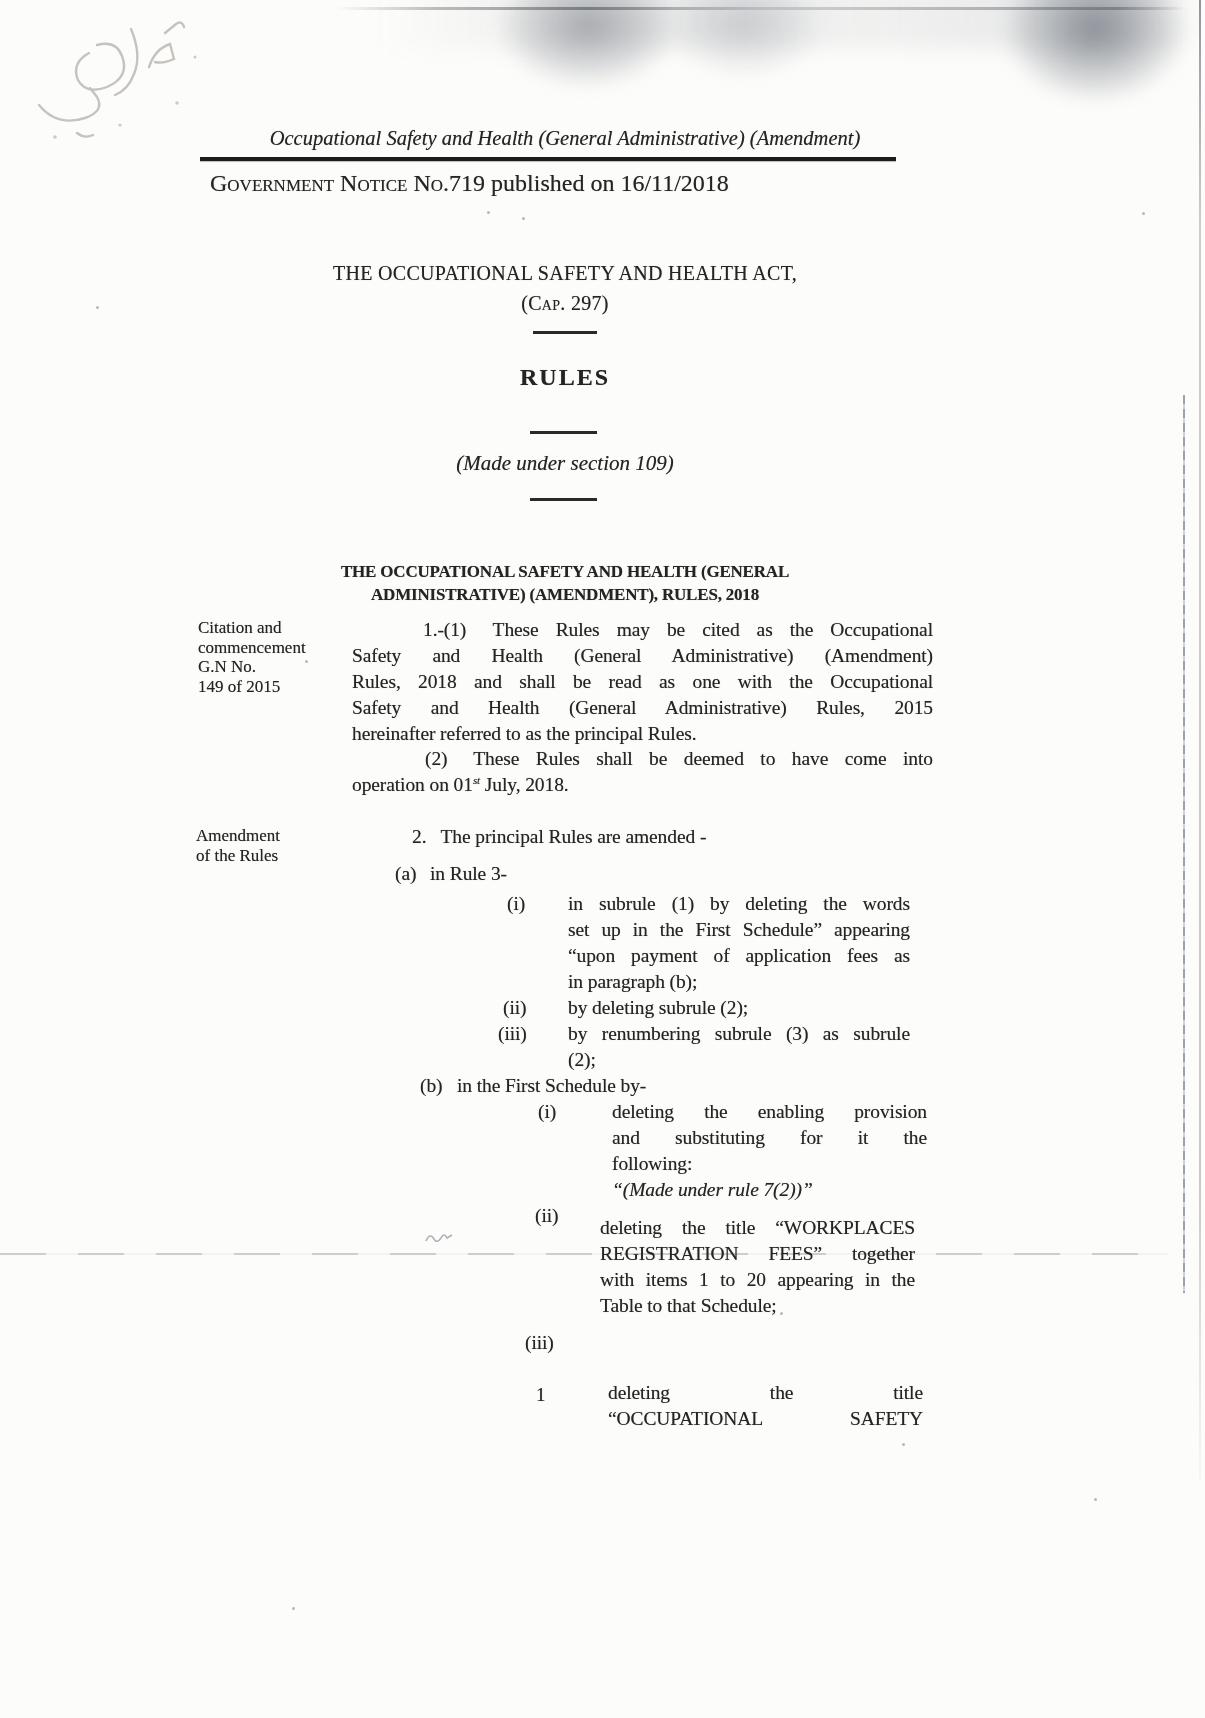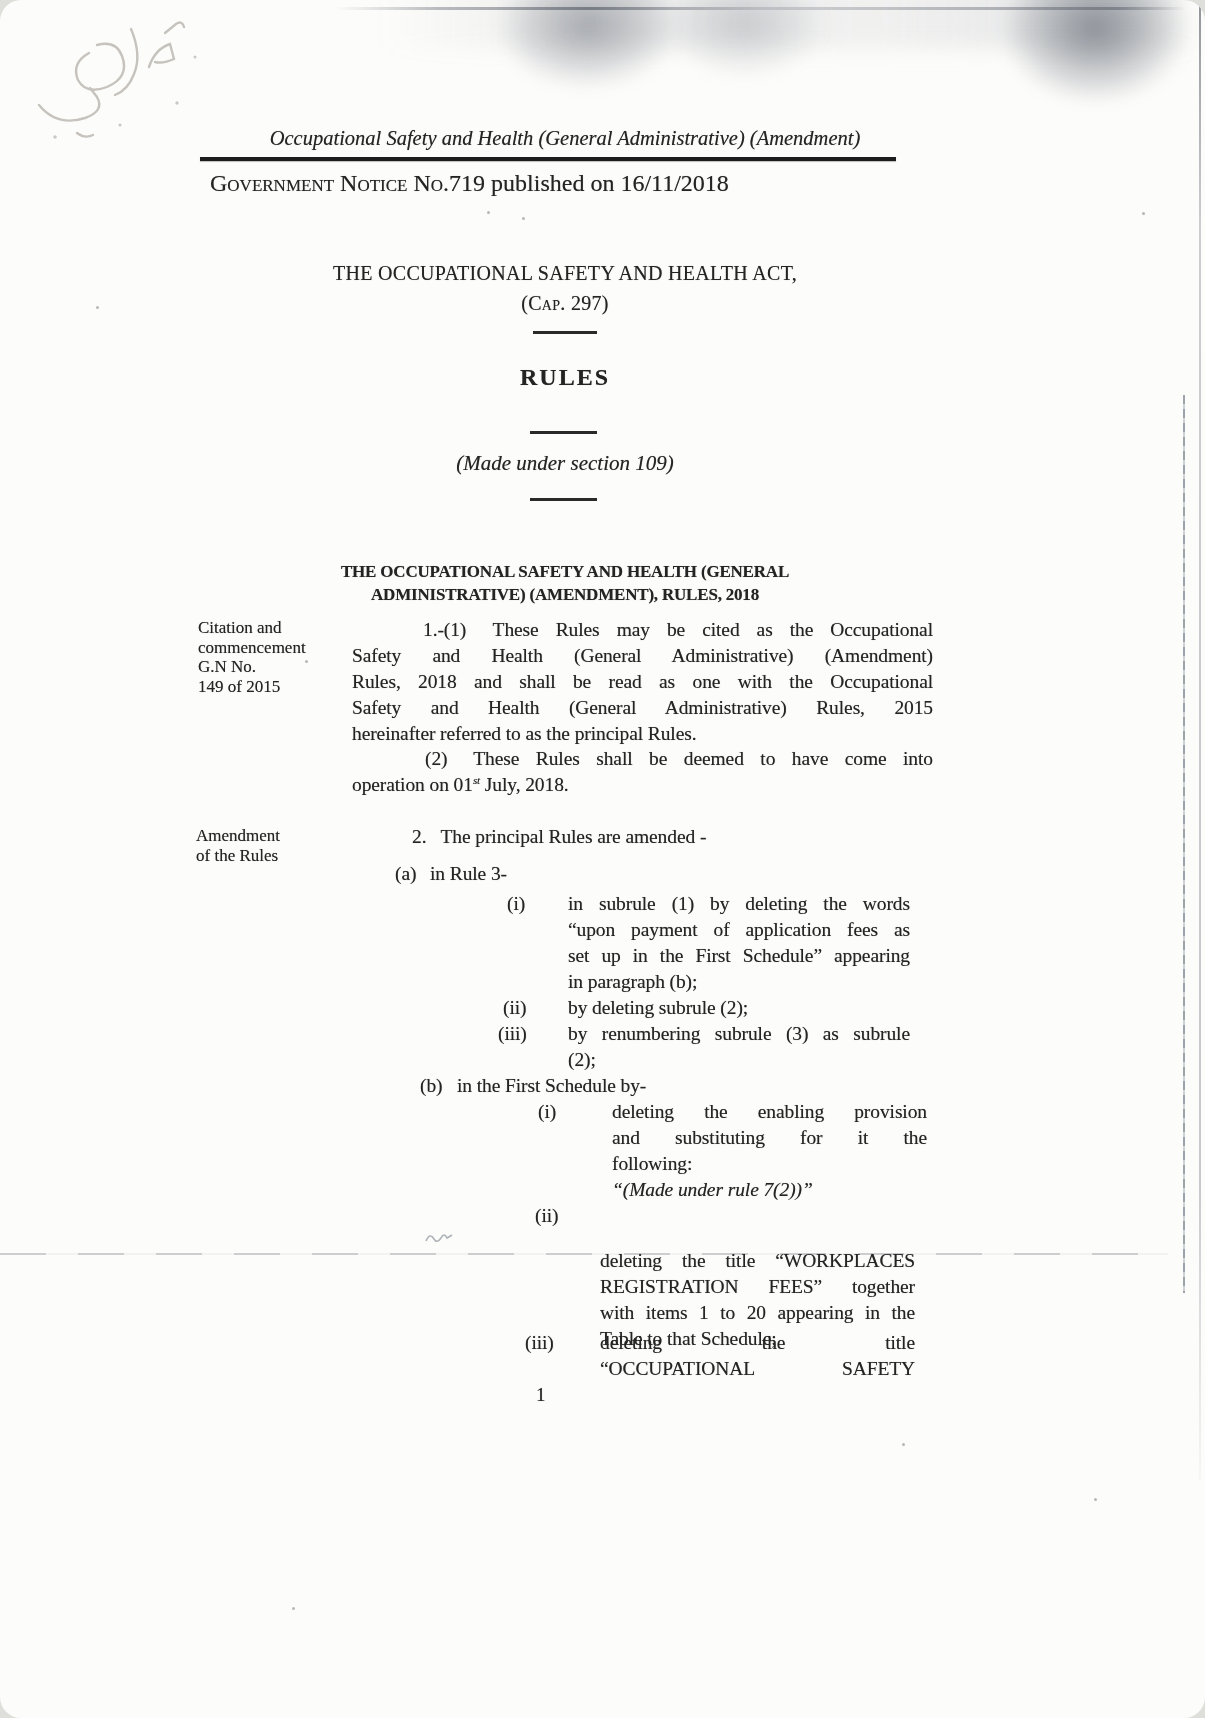--- a/index.html
+++ b/index.html
@@ -1,19 +1,19 @@
 <!DOCTYPE html>
 <html><head>
 <meta charset="utf-8">
 <style>
   html,body{margin:0;padding:0;background:#dededb;}
   .page{
     position:relative;width:1205px;height:1718px;margin:0 auto;
     background:#fcfcfa;overflow:hidden;
-    font-family:"Liberation Serif","DejaVu Serif",serif;color:#242424;border-radius:21px;
+    font-family:"Liberation Serif","DejaVu Serif",serif;color:#242424;
   }
   .abs{position:absolute;}
   .txt{text-shadow:0 0 .7px rgba(35,35,35,.5);}
   .body-text{font-size:19.5px;line-height:26px;letter-spacing:-0.1px;}
   .just{text-align:justify;text-align-last:justify;}
   .ital{font-style:italic;}
   .ctr{text-align:center;}
   .smallcaps{font-variant:small-caps;}
   sup.ord{font-size:11px;vertical-align:super;line-height:0;font-style:italic;}
 
@@ -160,22 +160,22 @@
   </div>
 
   <div class="abs txt body-text sec2-intro">2.  The principal Rules are amended -</div>
 
   <span class="lbl txt body-text" style="left:395px;top:861px;">(a)</span>
   <div class="abs txt body-text" style="left:430px;top:861px;">in Rule 3-</div>
 
   <span class="lbl txt body-text" style="left:507px;top:891px;">(i)</span>
   <div class="abs txt body-text a-lines" style="top:891px;">
     <div class="just">in subrule (1) by deleting the words</div>
+    <div class="just">set up in the First Schedule” appearing</div>
     <div class="just">“upon payment of application fees as</div>
-    <div class="just">set up in the First Schedule” appearing</div>
     <div>in paragraph (b);</div>
   </div>
 
   <span class="lbl txt body-text" style="left:503px;top:995px;">(ii)</span>
   <div class="abs txt body-text a-lines" style="top:995px;">by deleting subrule (2);</div>
 
   <span class="lbl txt body-text" style="left:498px;top:1021px;">(iii)</span>
   <div class="abs txt body-text a-lines" style="top:1021px;">
     <div class="just">by renumbering subrule (3) as subrule</div>
     <div>(2);</div>
@@ -186,28 +186,28 @@
 
   <span class="lbl txt body-text" style="left:538px;top:1099px;">(i)</span>
   <div class="abs txt body-text b-lines" style="top:1099px;margin-left:12px;">
     <div class="just">deleting the enabling provision</div>
     <div class="just">and substituting for it the</div>
     <div>following:</div>
     <div class="ital">“(Made under rule 7(2))”</div>
   </div>
 
   <span class="lbl txt body-text" style="left:535px;top:1203px;">(ii)</span>
-  <div class="abs txt body-text b-lines" style="top:1248px;">
+  <div class="abs txt body-text b-lines" style="top:1215px;">
     <div class="just">deleting the title “WORKPLACES</div>
     <div class="just">REGISTRATION FEES” together</div>
     <div class="just">with items 1 to 20 appearing in the</div>
     <div>Table to that Schedule;</div>
   </div>
 
   <span class="lbl txt body-text" style="left:525px;top:1330px;">(iii)</span>
-  <div class="abs txt body-text b-lines" style="top:1330px;">
+  <div class="abs txt body-text b-lines" style="top:1380px;margin-left:8px;">
     <div class="just">deleting the title</div>
     <div class="just">“OCCUPATIONAL SAFETY</div>
   </div>
 
   <div class="abs txt pagenum">1</div>
 
 </div>
 
 </body></html>

